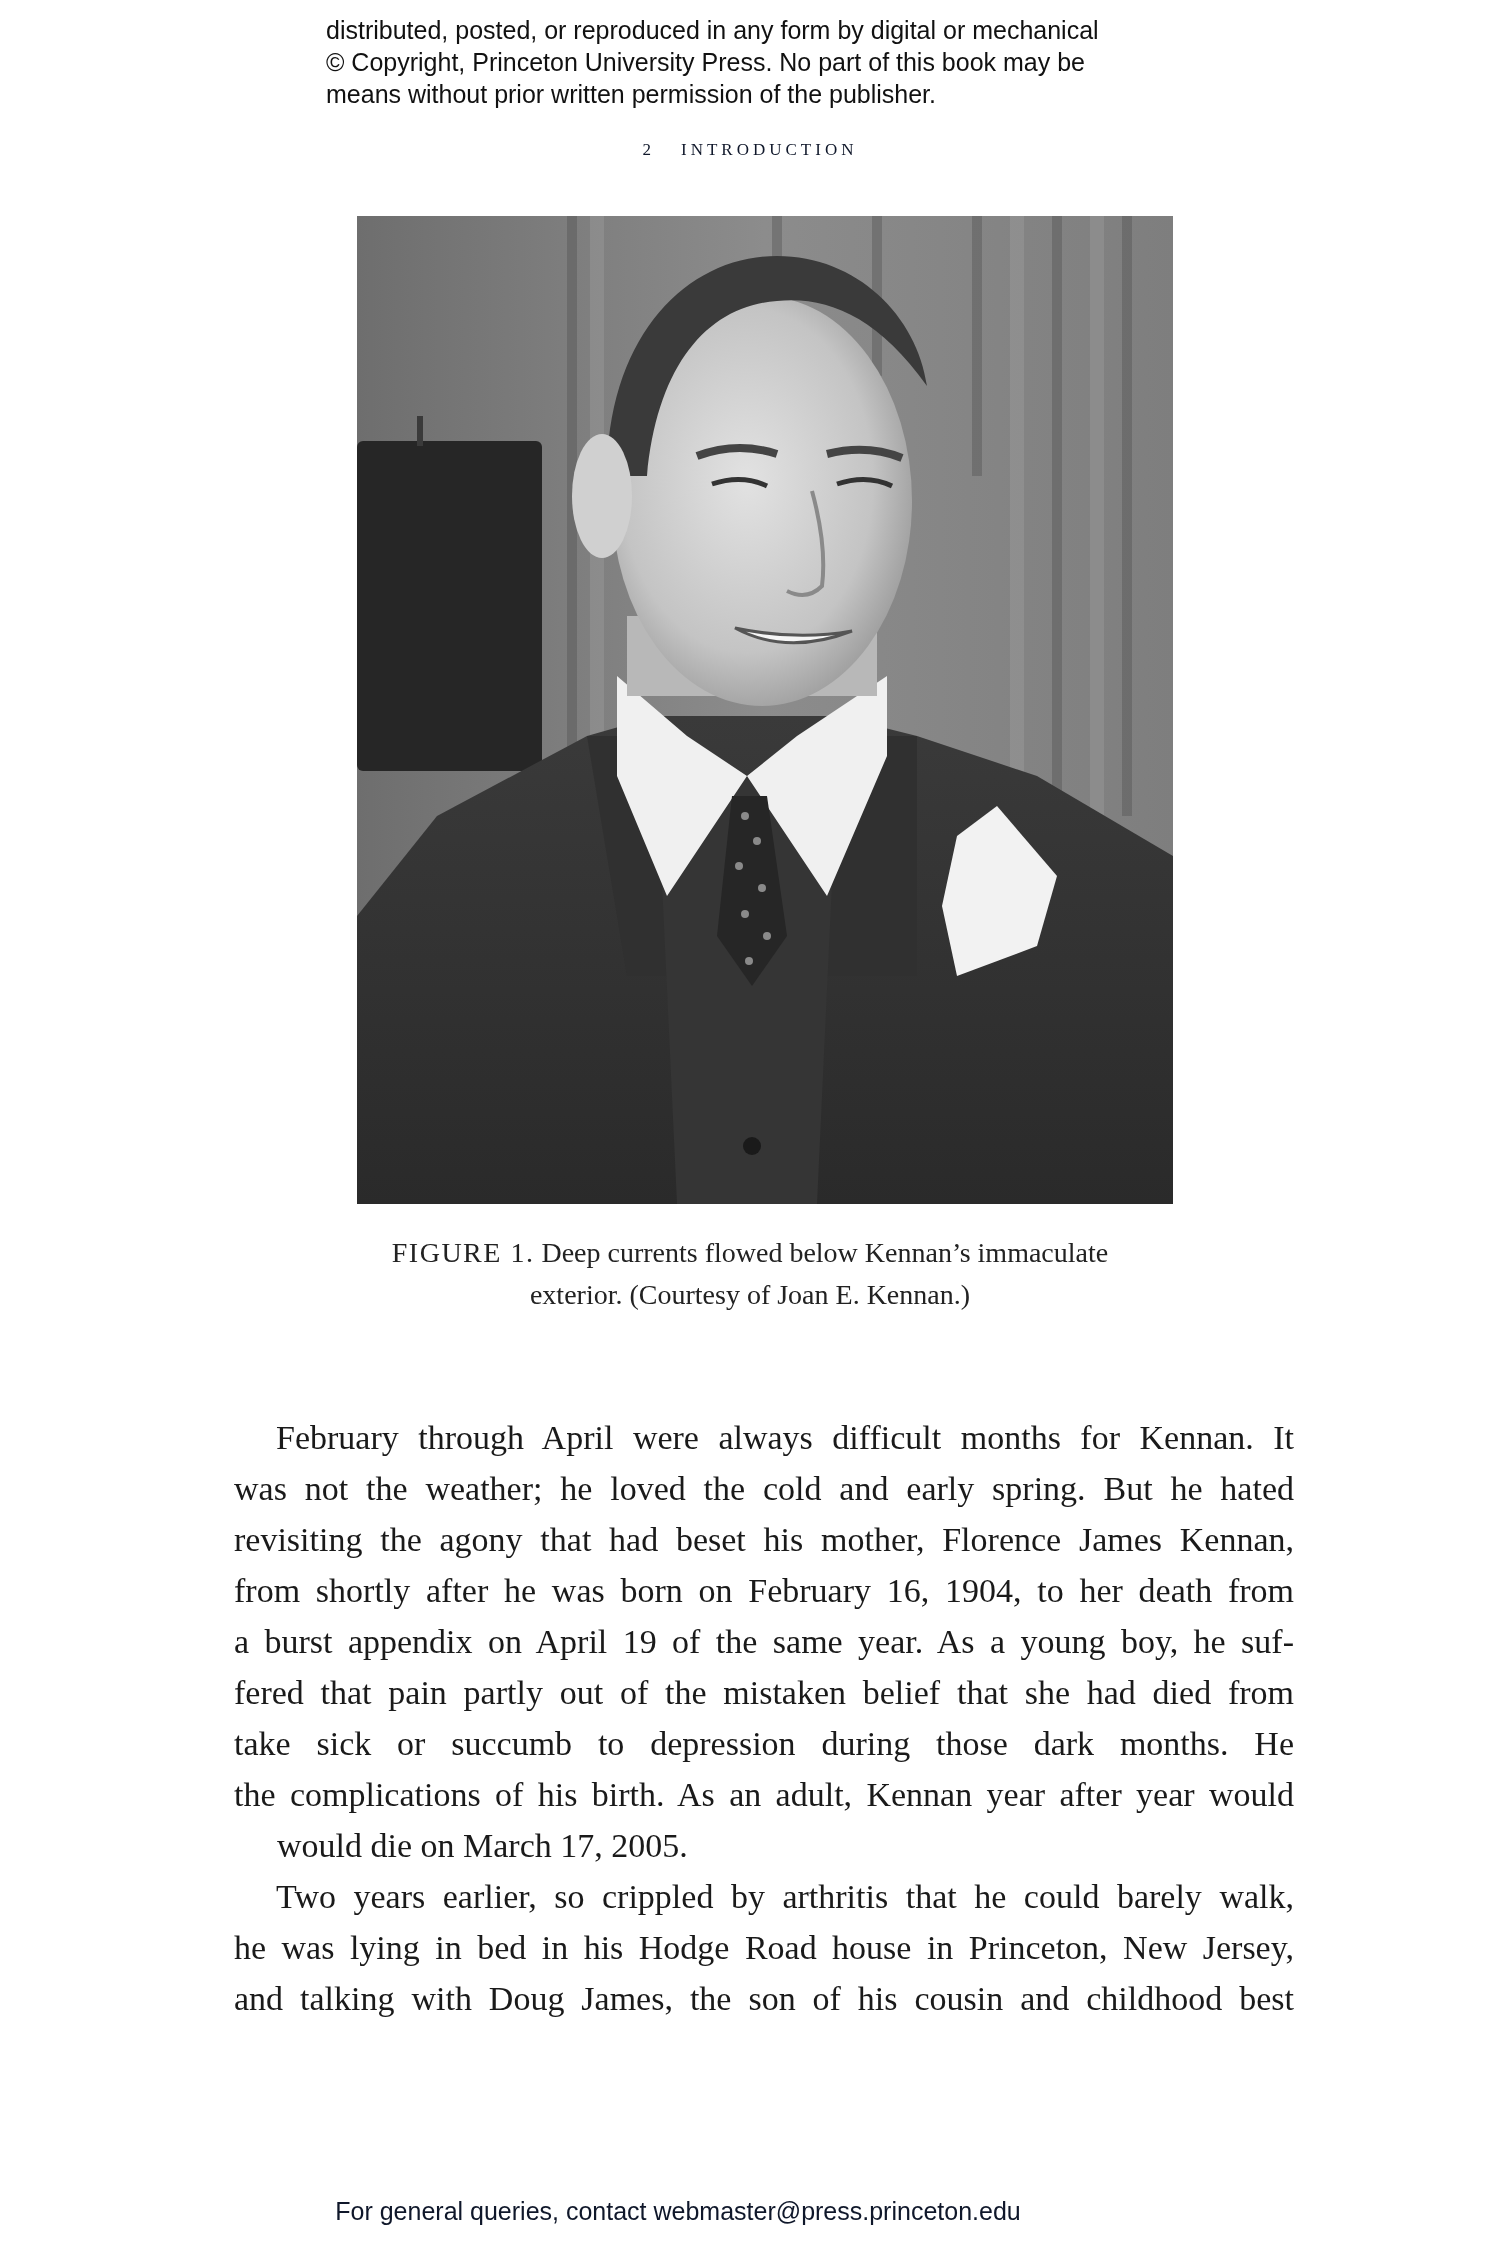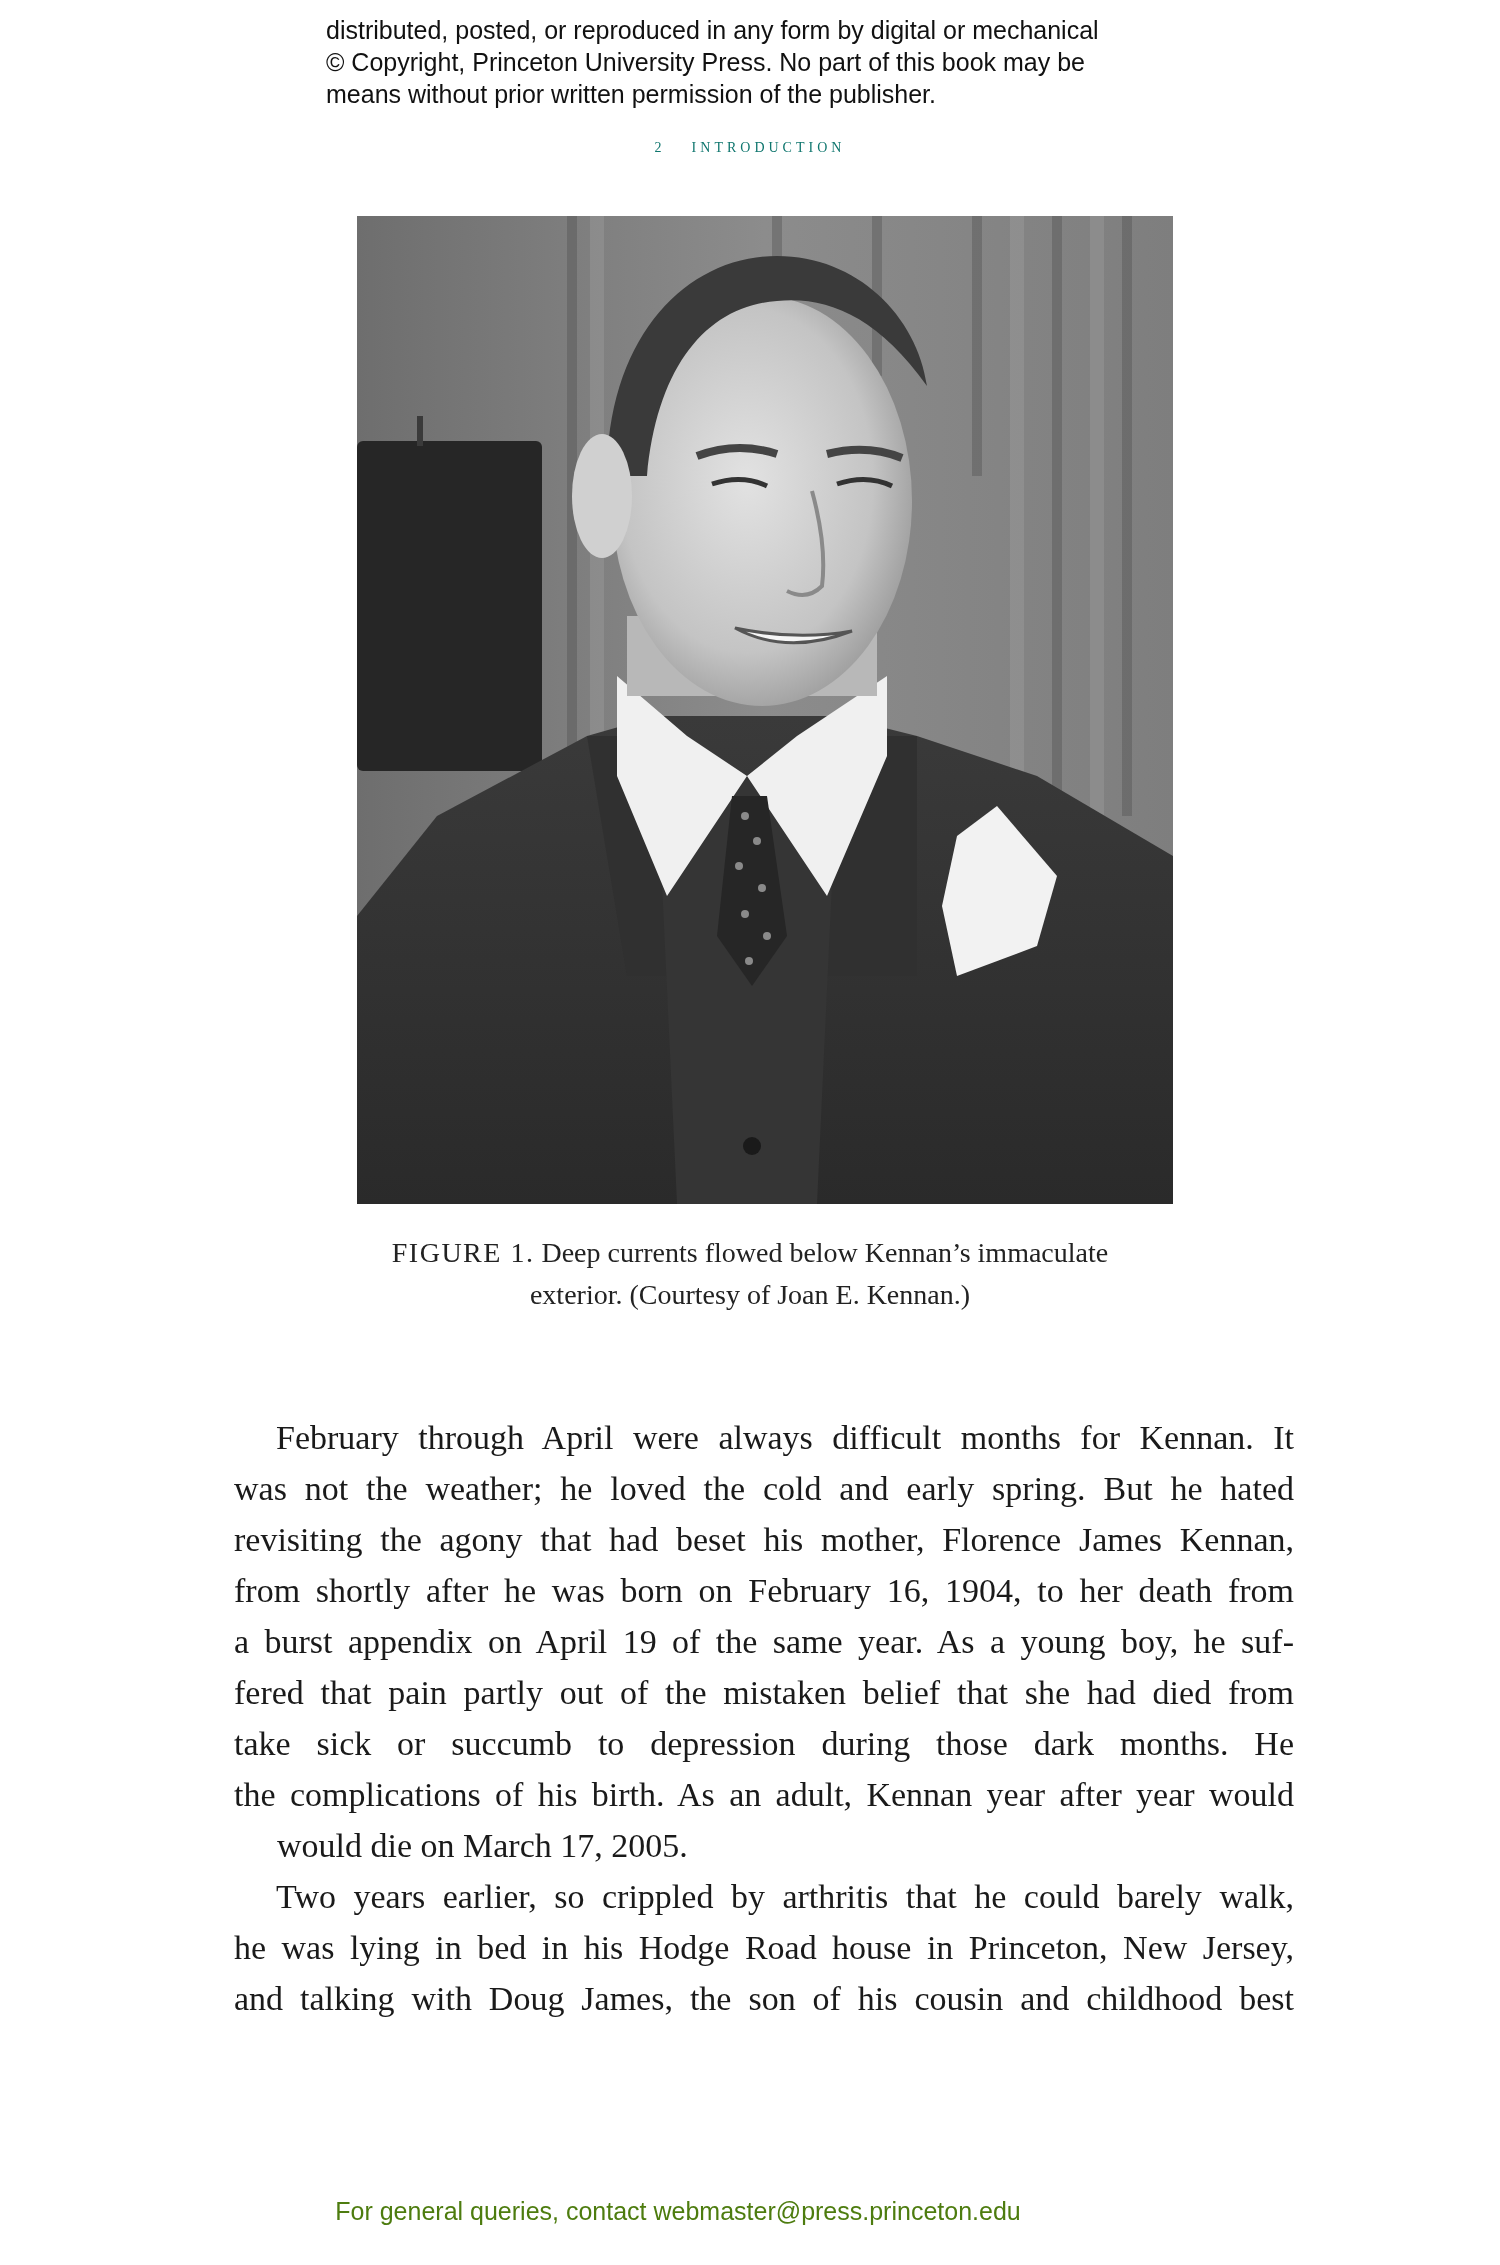--- a/index.html
+++ b/index.html
@@ -4,21 +4,21 @@
 <style>
   html, body { margin:0; padding:0; background:#ffffff; }
   body { width:1500px; height:2265px; position:relative; overflow:hidden; color:#1a1a1a; }
   .copyright {
     position:absolute; left:326px; top:14px; width:900px;
     font-family:"Liberation Sans", sans-serif; font-size:25px; line-height:32px; color:#111;
   }
   .copyright div { white-space:nowrap; }
   .running-head {
     position:absolute; left:0; width:1500px; top:140px; text-align:center;
-    font-family:"Liberation Serif", serif; font-size:14px; letter-spacing:4px; color:#0f766e;
+    font-family:"Liberation Serif", serif; font-size:17px; letter-spacing:4px; color:#0f172a;
   }
   .running-head .pg { margin-right:26px; }
   .photo {
     position:absolute; left:357px; top:216px; width:816px; height:988px;
     background:#7a7a7a; overflow:hidden;
   }
   .photo svg { display:block; width:816px; height:988px; }
   .caption {
     position:absolute; left:0; width:1500px; top:1232px; text-align:center;
     font-family:"Liberation Serif", serif; font-size:28px; line-height:42px; color:#222;
@@ -27,21 +27,21 @@
   .body-text {
     position:absolute; left:234px; top:1412px; width:1060px;
     font-family:"Liberation Serif", serif; font-size:34px; line-height:51px; color:#1a1a1a;
     text-align:justify;
   }
   .body-text .line { display:block; white-space:nowrap; text-align:justify; text-align-last:justify; }
   .body-text .line.last { text-align-last:left;margin-left:43px; }
   .body-text .indent { padding-left:42px; }
   .footer {
     position:absolute; left:0; width:1356px; top:2197px; text-align:center;
-    font-family:"Liberation Sans", sans-serif; font-size:25px; color:#4d7c0f;
+    font-family:"Liberation Sans", sans-serif; font-size:25px; color:#0f172a;
   }
 </style>
 </head>
 <body>
 
 <div class="copyright">
   <div>distributed, posted, or reproduced in any form by digital or mechanical</div>
   <div>© Copyright, Princeton University Press. No part of this book may be</div>
   <div>means without prior written permission of the publisher.</div>
 </div>

